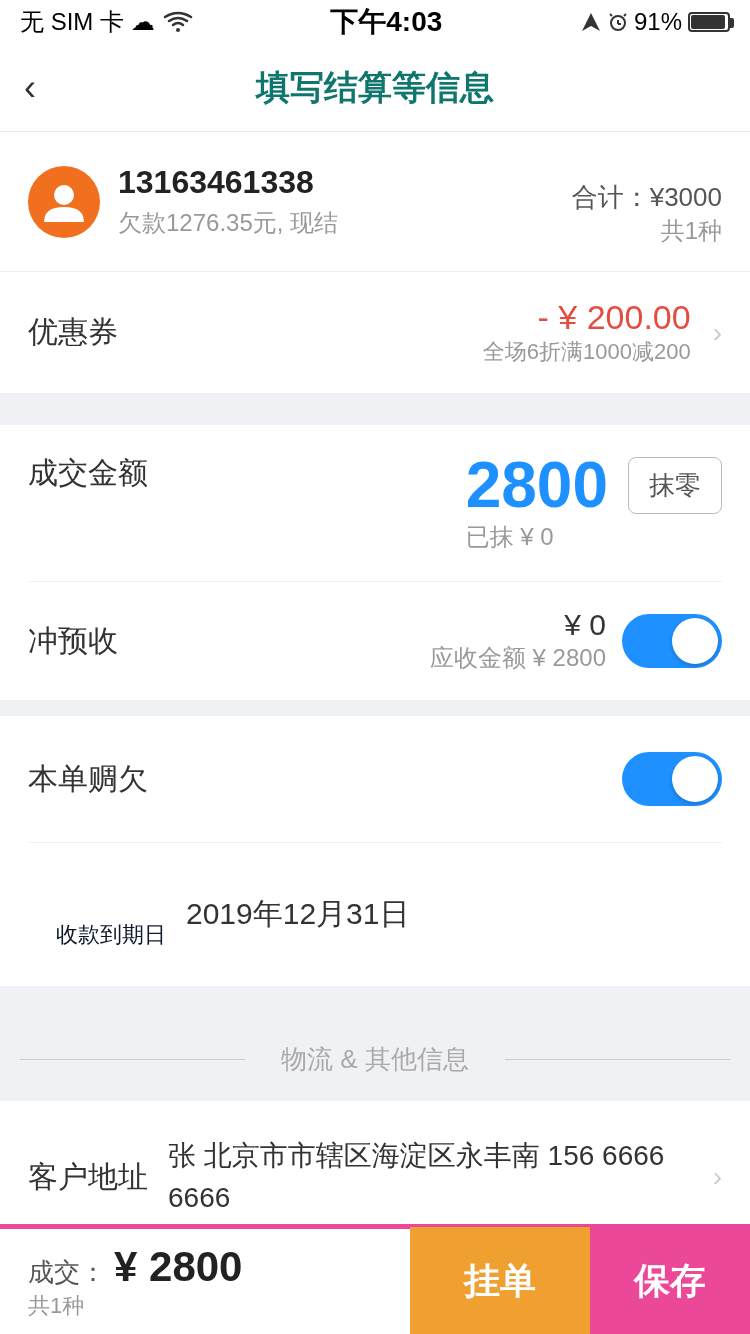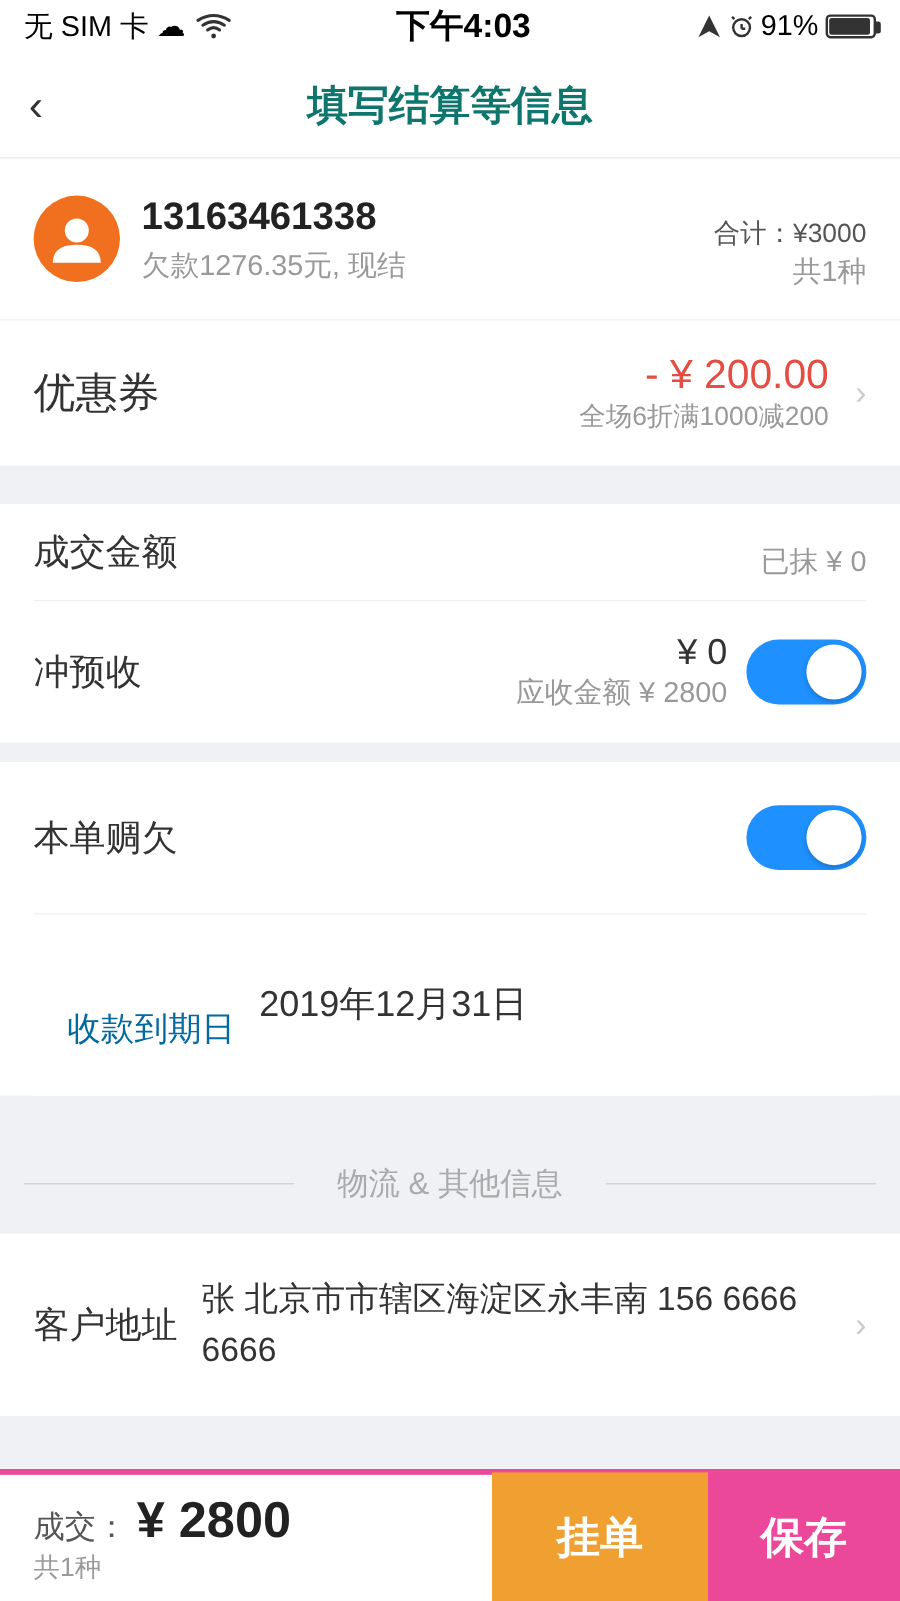--- a/index.html
+++ b/index.html
@@ -108,32 +108,32 @@
       font-size: 32px;
       font-weight: 600;
       color: #222;
       margin-bottom: 6px;
     }
     .customer-sub {
       font-size: 24px;
       color: #999;
     }
     .customer-right { text-align: right; }
-    .total-label { font-size: 22px; color: #555; margin-top: 24px; }
+    .total-label { font-size: 26px; color: #555; margin-top: 24px; }
     .total-count { font-size: 24px; color: #999; }
 
     
     .coupon-row {
       display: flex;
       align-items: center;
       justify-content: space-between;
       padding: 26px 28px;
       border-top: 1px solid #f0f0f0;
     }
-    .coupon-label { font-size: 35px; color: #333; }
+    .coupon-label { font-size: 30px; color: #333; }
     .coupon-right { display: flex; align-items: center; gap: 18px; }
     .coupon-amount { font-size: 34px; color: #e54d42; font-weight: 500; }
     .coupon-desc { font-size: 22px; color: #999; }
     .chevron-right {
       font-size: 28px;
       color: #ccc;
       margin-left: 4px;
     }
 
     
@@ -143,42 +143,42 @@
     }
 
     
     .amount-section {
       background: #fff;
       padding: 0 28px;
       margin-bottom: 0;
     }
     .amount-row {
       display: flex;
-      align-items: center;
-      justify-content: space-between;
-      padding: 16px 0;
+      align-items: flex-start;
+      justify-content: space-between;
+      padding: 28px 0;
     }
     .amount-label { font-size: 30px; color: #333; }
     .amount-value-wrap { display: flex; align-items: center; gap: 20px; }
     .amount-value {
       font-size: 64px;
       font-weight: 700;
       color: #1e90ff;
       line-height: 1;
     }
     .round-btn {
       border: 1.5px solid #bbb;
       border-radius: 8px;
       padding: 10px 20px;
       font-size: 26px;
       color: #555;
       background: #fff;
       cursor: pointer;
     }
-    .amount-sub { font-size: 24px; color: #999; margin-top: 16px; }
+    .amount-sub { font-size: 24px; color: #999; margin-top: 4px; }
 
     
     .chong-row {
       display: flex;
       align-items: center;
       justify-content: space-between;
       padding: 26px 0;
       border-top: 1px solid #f0f0f0;
     }
     .chong-label { font-size: 30px; color: #333; }
@@ -223,21 +223,21 @@
       background: #fff;
       padding: 0 28px;
       border-top: 1px solid #f0f0f0;
     }
     .due-row {
       display: flex;
       align-items: center;
       padding: 36px 0;
       gap: 20px;
     }
-    .due-label { font-size: 28px; color: #0369a1; margin-top: 41px; }
+    .due-label { font-size: 22px; color: #0f172a; margin-top: 41px; }
     .due-date { font-size: 30px; color: #333; }
 
     
     .separator-section {
       background: #f0f1f5;
       height: 16px;
     }
 
     
     .logistics-divider {
@@ -396,20 +396,24 @@
     </div>
   </div>
 </div>
 
 <div class="divider-section"></div>
 
 <div class="amount-section section">
   <div class="amount-row">
     <div class="amount-label">成交金额</div>
     <div>
+      <div class="amount-value-wrap">
+        <div class="amount-value">2800</div>
+        <button class="round-btn">抹零</button>
+      </div>
       <div class="amount-sub">已抹  ¥ 0</div>
     </div>
   </div>
 
   <div class="chong-row">
     <div class="chong-label">冲预收</div>
     <div class="chong-right">
       <div class="chong-amount-wrap">
         <div class="chong-amount">¥ 0</div>
         <div class="chong-sub">应收金额 ¥ 2800</div>

